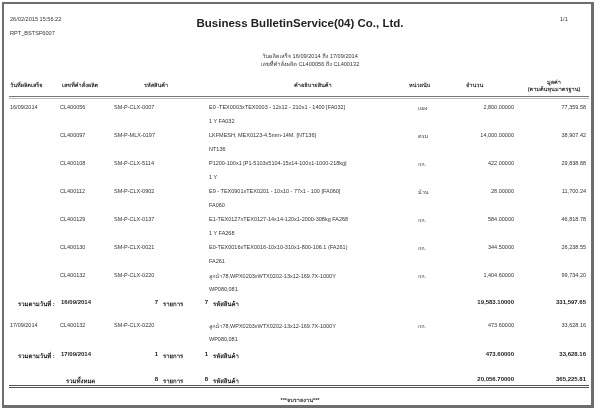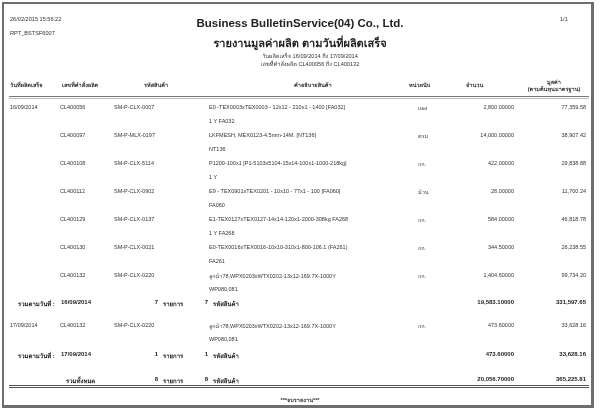--- a/index.html
+++ b/index.html
@@ -18,21 +18,20 @@
 </style>
 </head>
 <body>
 
 <div class="frame">
 
   <div class="abs small" style="left:6px;top:12px;">26/02/2015 15:56:22</div>
   <div class="abs small" style="left:6px;top:26px;">RPT_BSTSF6007</div>
   <div class="abs small" style="left:556px;top:12px;">1/1</div>
   <div class="abs title" style="top:13px;">Business BulletinService(04) Co., Ltd.</div>
-  <div class="abs title subtitle" style="top:30px;">รายงานมูลค่าผลิต ตามวันที่ผลิตเสร็จ</div>
   <div class="abs small c" style="left:0;width:592px;top:48px;padding-left:20px;box-sizing:border-box;">วันผลิตเสร็จ 16/09/2014 ถึง 17/09/2014</div>
   <div class="abs small c" style="left:0;width:592px;top:56px;padding-left:20px;box-sizing:border-box;">เลขที่คำสั่งผลิต CL400056 ถึง CL400132</div>
 
   <div>
     <div class="abs hdr" style="left:6px;top:77px;">วันที่ผลิตเสร็จ</div>
     <div class="abs hdr" style="left:58px;top:77px;">เลขที่คำสั่งผลิต</div>
     <div class="abs hdr" style="left:140px;top:77px;">รหัสสินค้า</div>
     <div class="abs hdr" style="left:290px;top:77px;">คำอธิบายสินค้า</div>
     <div class="abs hdr" style="left:405px;top:77px;">หน่วยนับ</div>
     <div class="abs hdr" style="left:462px;top:77px;">จำนวน</div>

